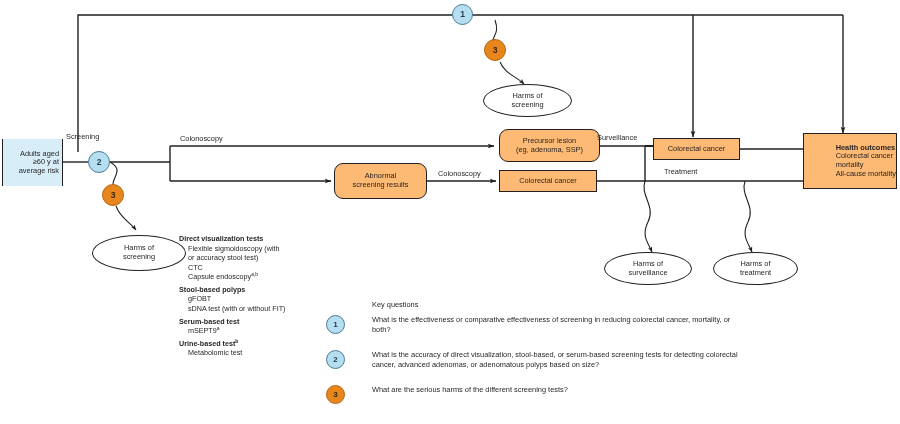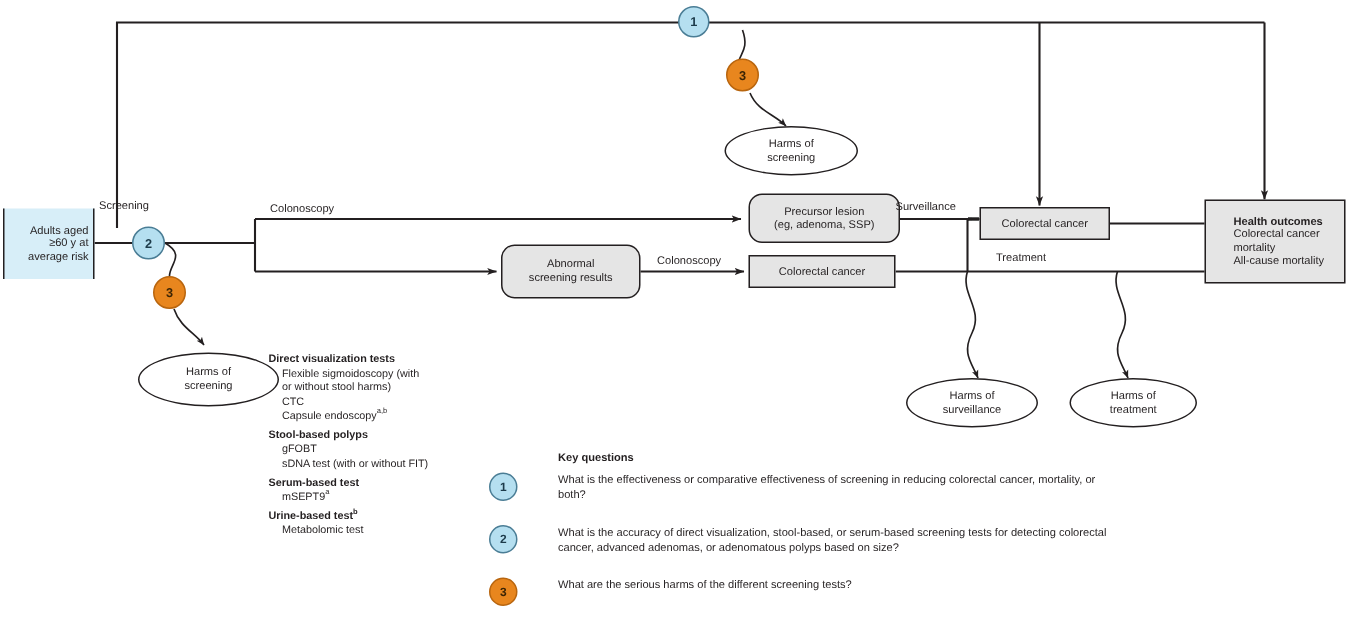--- a/index.html
+++ b/index.html
@@ -8,21 +8,21 @@
     font-family:"Liberation Sans","DejaVu Sans",sans-serif;
     color:#231f20;
   }
   #stage{position:absolute;left:0;top:0;width:900px;height:424px;}
   svg#wires{position:absolute;left:0;top:0;width:900px;height:424px;pointer-events:none;}
 
   .node{position:absolute;box-sizing:border-box;}
 
   
   .box{
-    border:1.4px solid #231f20;background:#e5e5e5;
+    border:1.4px solid #231f20;background:#fdba74;
     display:flex;align-items:center;justify-content:center;
     text-align:center;line-height:1.15;
   }
   .box.round{border-radius:9px;}
   .box.tint{background:#d7eef8;}
 
   
   .ellipse{
     border:1.3px solid #231f20;border-radius:50%;background:#fff;
     display:flex;align-items:center;justify-content:center;
@@ -41,21 +41,21 @@
   .lbl{position:absolute;white-space:nowrap;line-height:1.2;}
   .bold{font-weight:bold;}
 
   .tests{position:absolute;line-height:1.33;}
   .tests .h{font-weight:bold;}
   .tests .i{padding-left:9px;}
   sup{font-size:70%;vertical-align:super;line-height:0;}
 
   
   #kq{position:absolute;left:326px;top:300px;width:420px;}
-  #kq .kqtitle{font-weight:bold;font-size:7.4px;margin-left:46px;}
+  #kq .kqtitle{font-weight:normal;font-size:7.4px;margin-left:46px;}
   .kqrow{position:relative;min-height:26px;}
   .kqrow .circ{position:absolute;left:0;top:0;width:17px;height:17px;font-size:8px;}
   .kqrow .txt{margin-left:46px;font-size:7.4px;line-height:1.33;display:block;}
 </style>
 </head>
 <body>
 
 <div id="stage">
 
   <svg id="wires" viewBox="0 0 900 424">
@@ -186,21 +186,21 @@
   <div class="node ellipse" style="left:92px;top:235px;width:94px;height:36px;font-size:7.4px;">
     <div><span>Harms of</span><br>
          <span>screening</span></div>
   </div>
 
   <div class="lbl" style="left:180px;top:135px;font-size:7.4px;">Colonoscopy</div>
 
   <div class="tests" style="left:179px;top:186px;width:165px;font-size:7.2px;margin-top:48px;">
     <div class="h">Direct visualization tests</div>
     <div class="i">Flexible sigmoidoscopy (with</div>
-    <div class="i" style="padding-left:9px;">or without stool harms)</div>
+    <div class="i" style="padding-left:9px;">or accuracy stool test)</div>
     <div class="i">CTC</div>
     <div class="i"><span>Capsule endoscopy</span><sup>a,b</sup></div>
 
     <div class="h" style="margin-top:3px;">Stool-based polyps</div>
     <div class="i">gFOBT</div>
     <div class="i">sDNA test (with or without FIT)</div>
 
     <div class="h" style="margin-top:3px;">Serum-based test</div>
     <div class="i"><span>mSEPT9</span><sup>a</sup></div>
 
@@ -225,21 +225,21 @@
   </div>
 
   <div class="lbl bold" style="left:597px;top:134px;font-size:7.4px;font-weight:normal;">Surveillance</div>
 
   <div class="lbl" style="left:664px;top:168px;font-size:7.4px;">Treatment</div>
 
   <div class="node box" style="left:653px;top:138px;width:87px;height:22px;font-size:7.4px;">
     <span>Colorectal cancer</span>
   </div>
 
-  <div class="node box" style="left:803px;top:133px;width:94px;height:56px;font-size:7.4px;justify-content:center;">
+  <div class="node box" style="left:803px;top:133px;width:94px;height:56px;font-size:7.4px;justify-content:flex-end;">
     <div style="text-align:left;padding-left:5px;">
       <div class="bold">Health outcomes</div>
       <div>Colorectal cancer</div>
       <div>mortality</div>
       <div>All-cause mortality</div>
     </div>
   </div>
 
   <div class="node kqc blue" style="left:452px;top:4px;width:21px;height:21px;font-size:8.5px;">
     <span>1</span>

